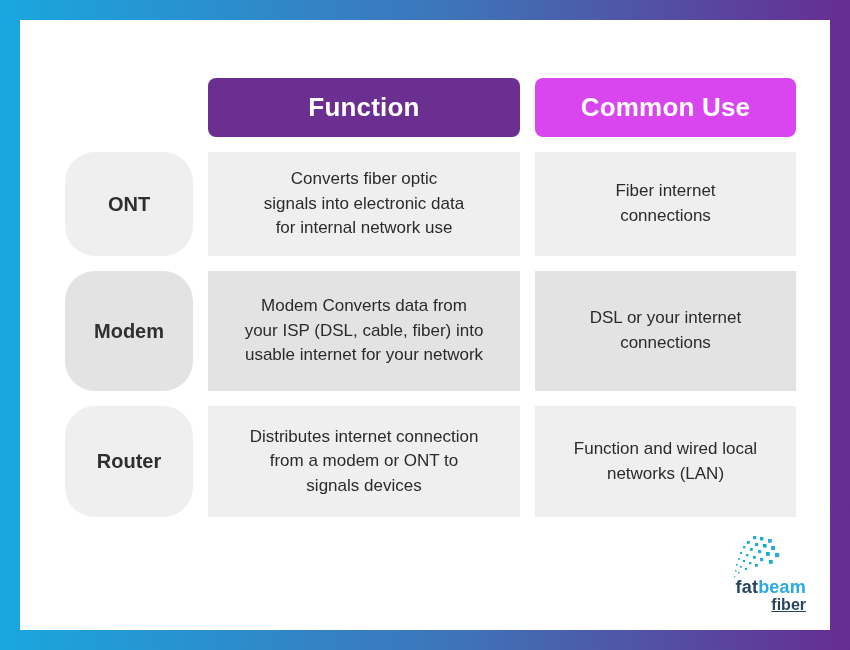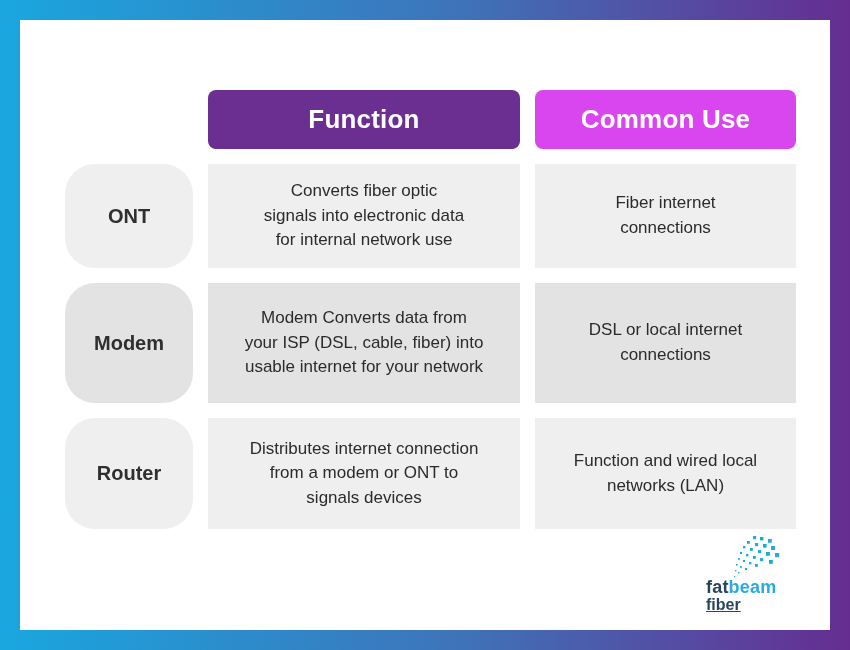--- a/index.html
+++ b/index.html
@@ -13,21 +13,21 @@
     overflow:hidden;
   }
   .card{
     position:absolute;
     left:20px;top:20px;right:20px;bottom:20px;
     background:#ffffff;
   }
 
   .table{
     position:absolute;
-    left:45px;top:70px;
+    left:45px;top:58px;
     display:grid;
     grid-template-columns:128px 312px 261px;
     grid-template-rows:59px 104px 120px 111px;
     column-gap:9px;
     row-gap:8px;
     gap:15px;
   }
 
   .hdr{
     display:flex;align-items:center;justify-content:center;
@@ -56,21 +56,21 @@
     white-space:normal;
     border-radius:30px;
   }
   .row-light{background:#EFEFEF;}
   .row-dark{background:#E3E3E3;}
 
   .logo{
     position:absolute;
     right:24px;bottom:16px;
     width:100px;
-    text-align:left;
+    text-align:right;
     line-height:1.05;
   }
   .logo-spray{display:block;margin:0 auto -2px auto;}
   .logo-line1{font-size:18px;font-weight:bold;letter-spacing:0.2px;}
   .logo-fat,.logo-fiber{color:#27455C;}
   .logo-beam{color:#29ABE2;}
   .logo-line2{font-size:16px;font-weight:bold;color:#27455C;text-decoration:underline;}
 </style>
 </head>
 <body>
@@ -92,21 +92,21 @@
       <div class="cell row-light">Converts fiber optic
 signals into electronic data
 for internal network use</div>
       <div class="cell row-light">Fiber internet
 connections</div>
 
       <div class="cell device row-dark">Modem</div>
       <div class="cell row-dark">Modem Converts data from
 your ISP (DSL, cable, fiber) into
 usable internet for your network</div>
-      <div class="cell row-dark">DSL or local internet
+      <div class="cell row-dark">DSL or your internet
 connections</div>
 
       <div class="cell device row-light">Router</div>
       <div class="cell row-light">Distributes internet connection
 from a modem or ONT to
 signals devices</div>
       <div class="cell row-light">Function and wired local
 networks (LAN)</div>
     </div>
 

